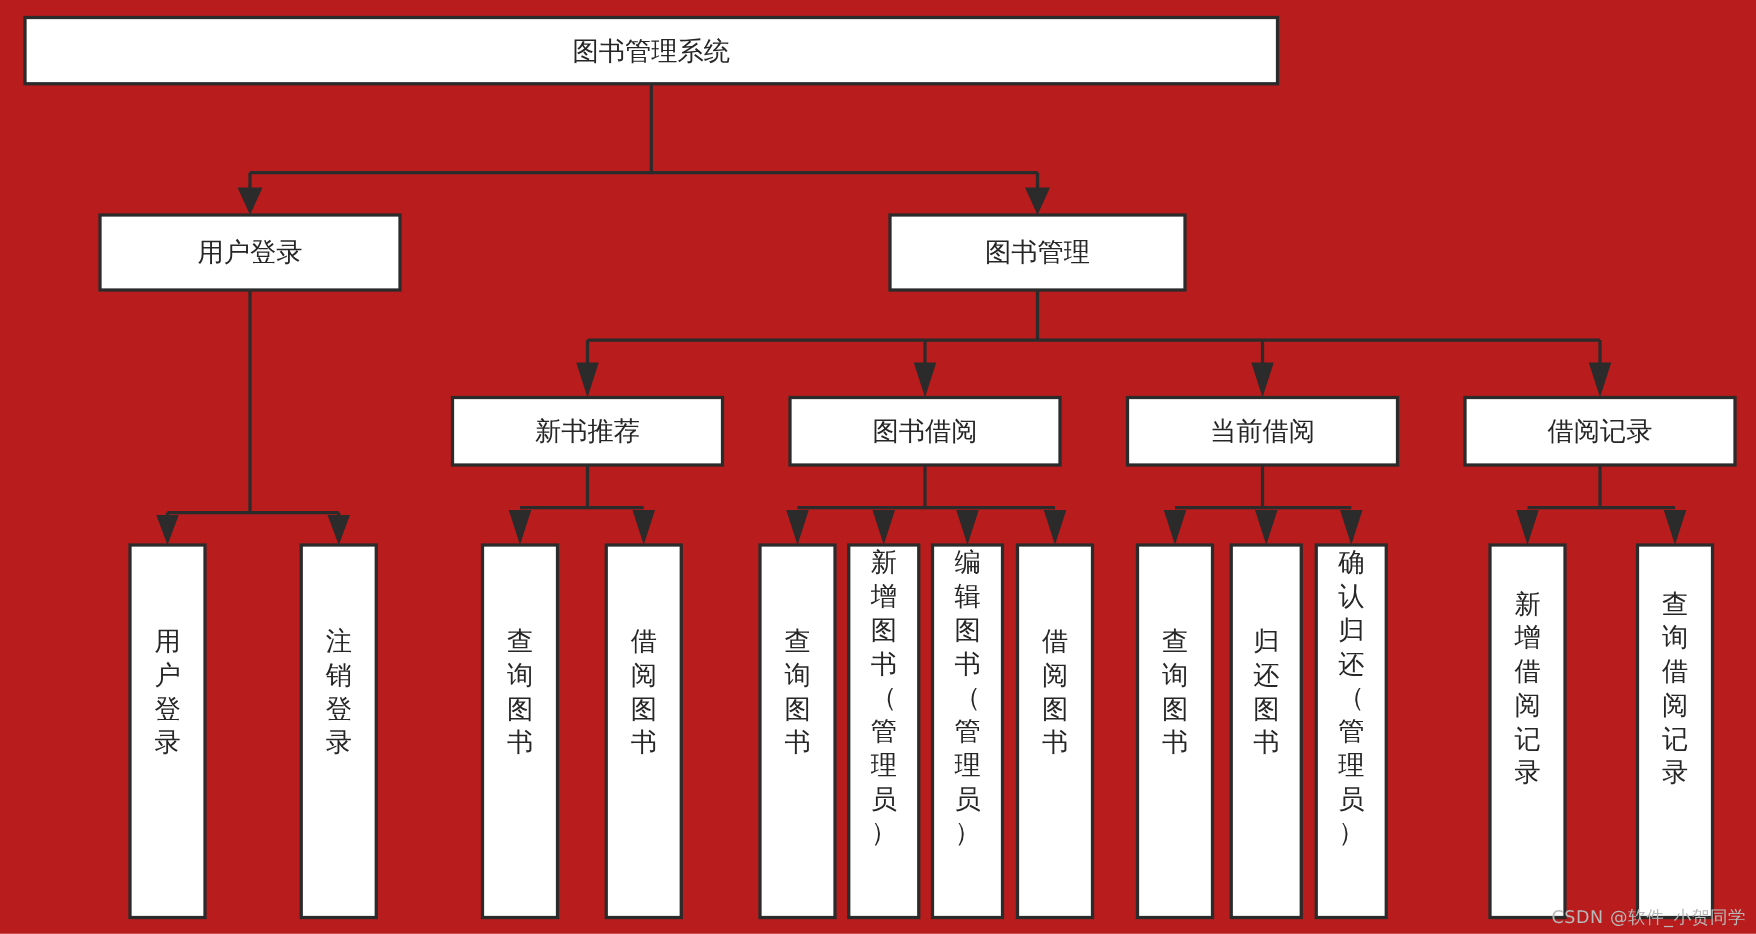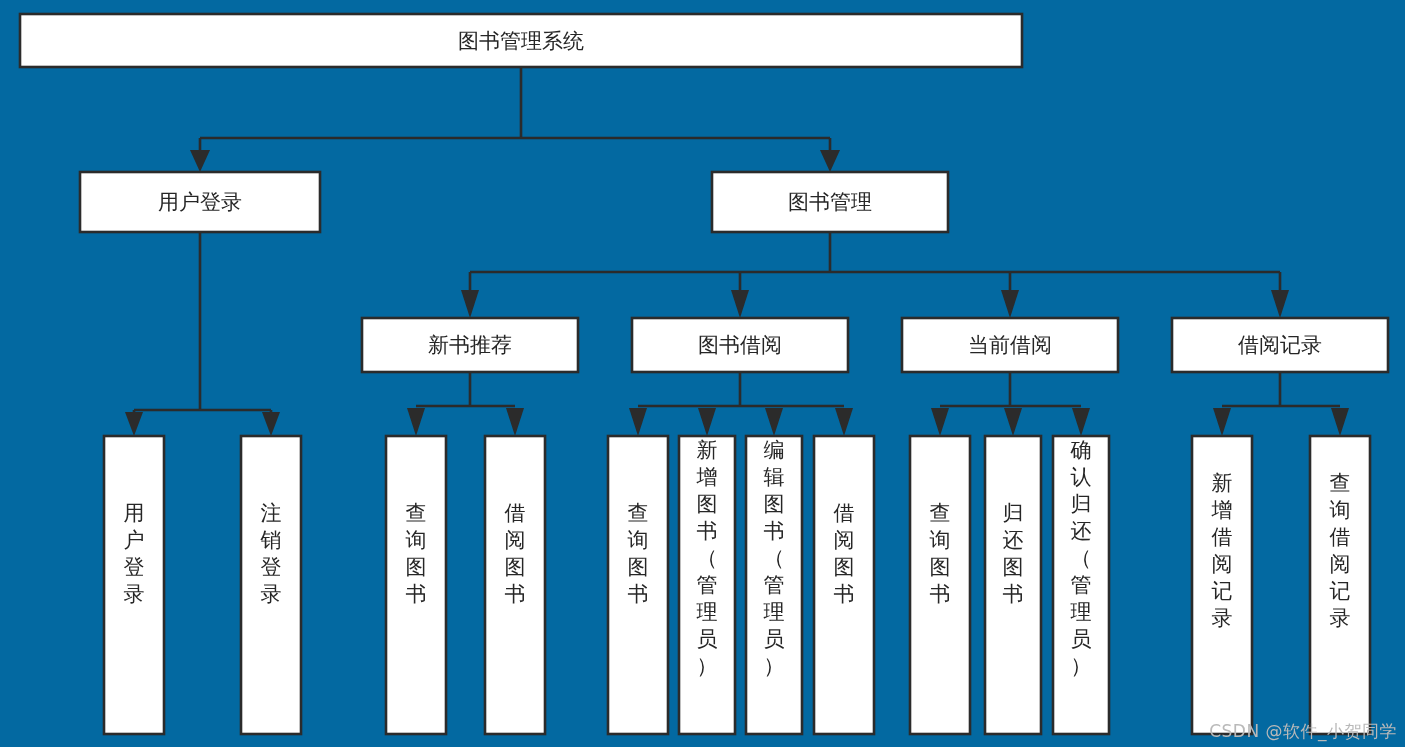--- a/index.html
+++ b/index.html
@@ -10,21 +10,21 @@
   body {
     width: 1405px;
     height: 747px;
     font-family: "DejaVu Sans", "Liberation Sans", sans-serif;
     overflow: hidden;
   }
   #diagram-root {
     position: relative;
     width: 1405px;
     height: 747px;
-    background: #0369a1;
+    background: #b91c1c;
     text-align: center;
   }
   svg.diagram-canvas {
     position: absolute;
     top: 0;
     left: 0;
     width: 1405px;
     height: 747px;
   }
   .node-box {
@@ -53,21 +53,21 @@
     font-family: "DejaVu Sans", "Liberation Sans", sans-serif;
     font-size: 21px;
     fill: #262626;
     text-anchor: middle;
   }
   .watermark-text {
     position: absolute;
     right: 8px;
     bottom: 4px;
     font-family: "DejaVu Sans", "Liberation Sans", sans-serif;
-    font-size: 17px;
+    font-size: 14px;
     color: #b9b9b9;
     white-space: nowrap;
     letter-spacing: 0.5px;
   }
 </style>
 </head>
 <body>
 
 <div id="diagram-root">
 

